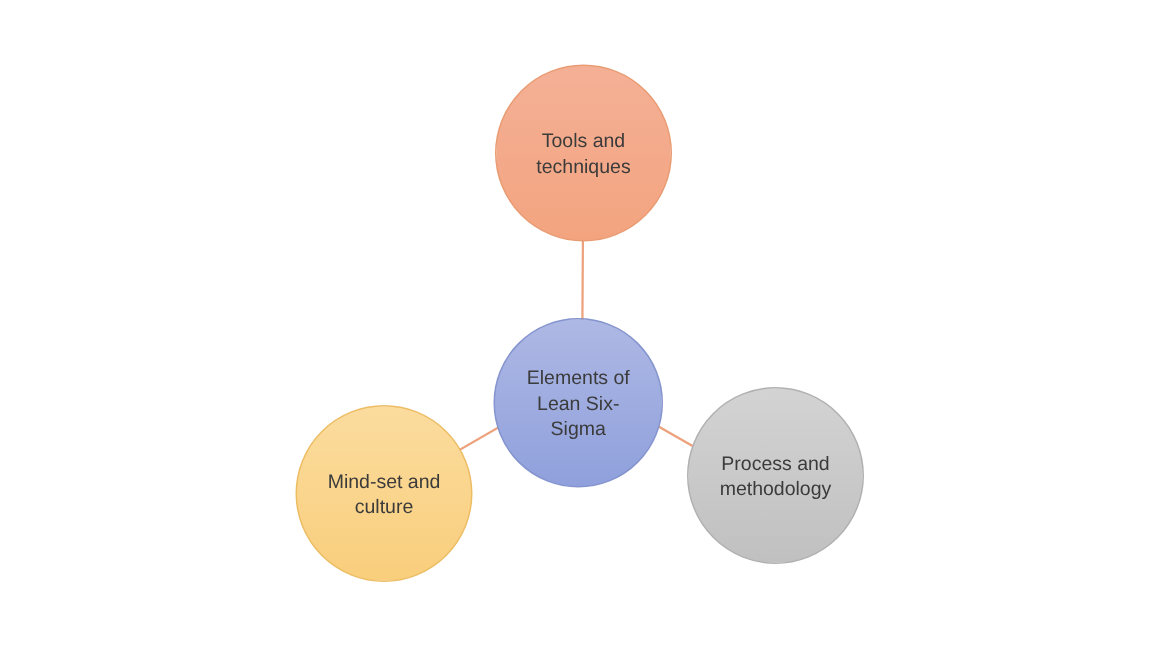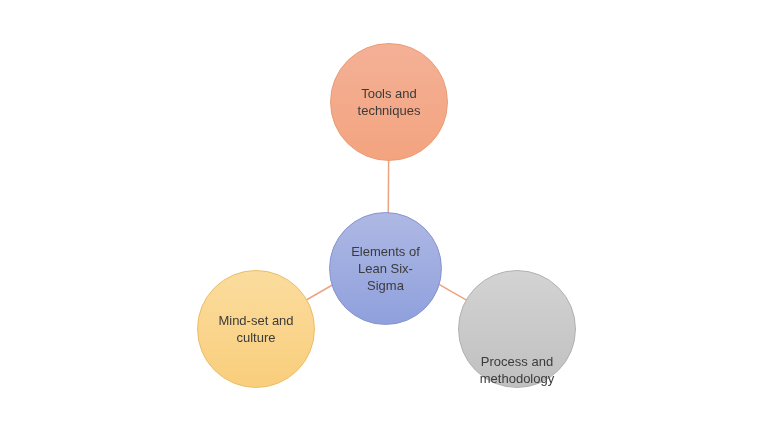--- a/index.html
+++ b/index.html
@@ -34,21 +34,21 @@
   }
   .node .label {
     white-space: pre-line;
     font-size: 13px;
     line-height: 17px;
     color: #3b3b3b;
   }
   .node-tools   { left: 330px; top: 43px;  width: 118px; height: 118px; }
   .node-center  { left: 329px; top: 212px; width: 113px; height: 113px; }
   .node-mindset { left: 197px; top: 270px; width: 118px; height: 118px; }
-  .node-process { left: 458px; top: 270px; width: 118px; height: 118px; align-items: flex-end; }
+  .node-process { left: 458px; top: 258px; width: 118px; height: 118px; }
 </style>
 </head>
 <body>
 
 <div class="slide">
 
   <svg class="connectors" width="768" height="432">
     <line x1="388" y1="254" x2="389" y2="102" stroke-width="1.5" stroke="#eda27d"></line>
     <line x1="386" y1="254" x2="256" y2="329" stroke-width="1.5" stroke="#eda27d"></line>
     <line x1="386" y1="254" x2="517" y2="329" stroke-width="1.5" stroke="#eda27d"></line>

